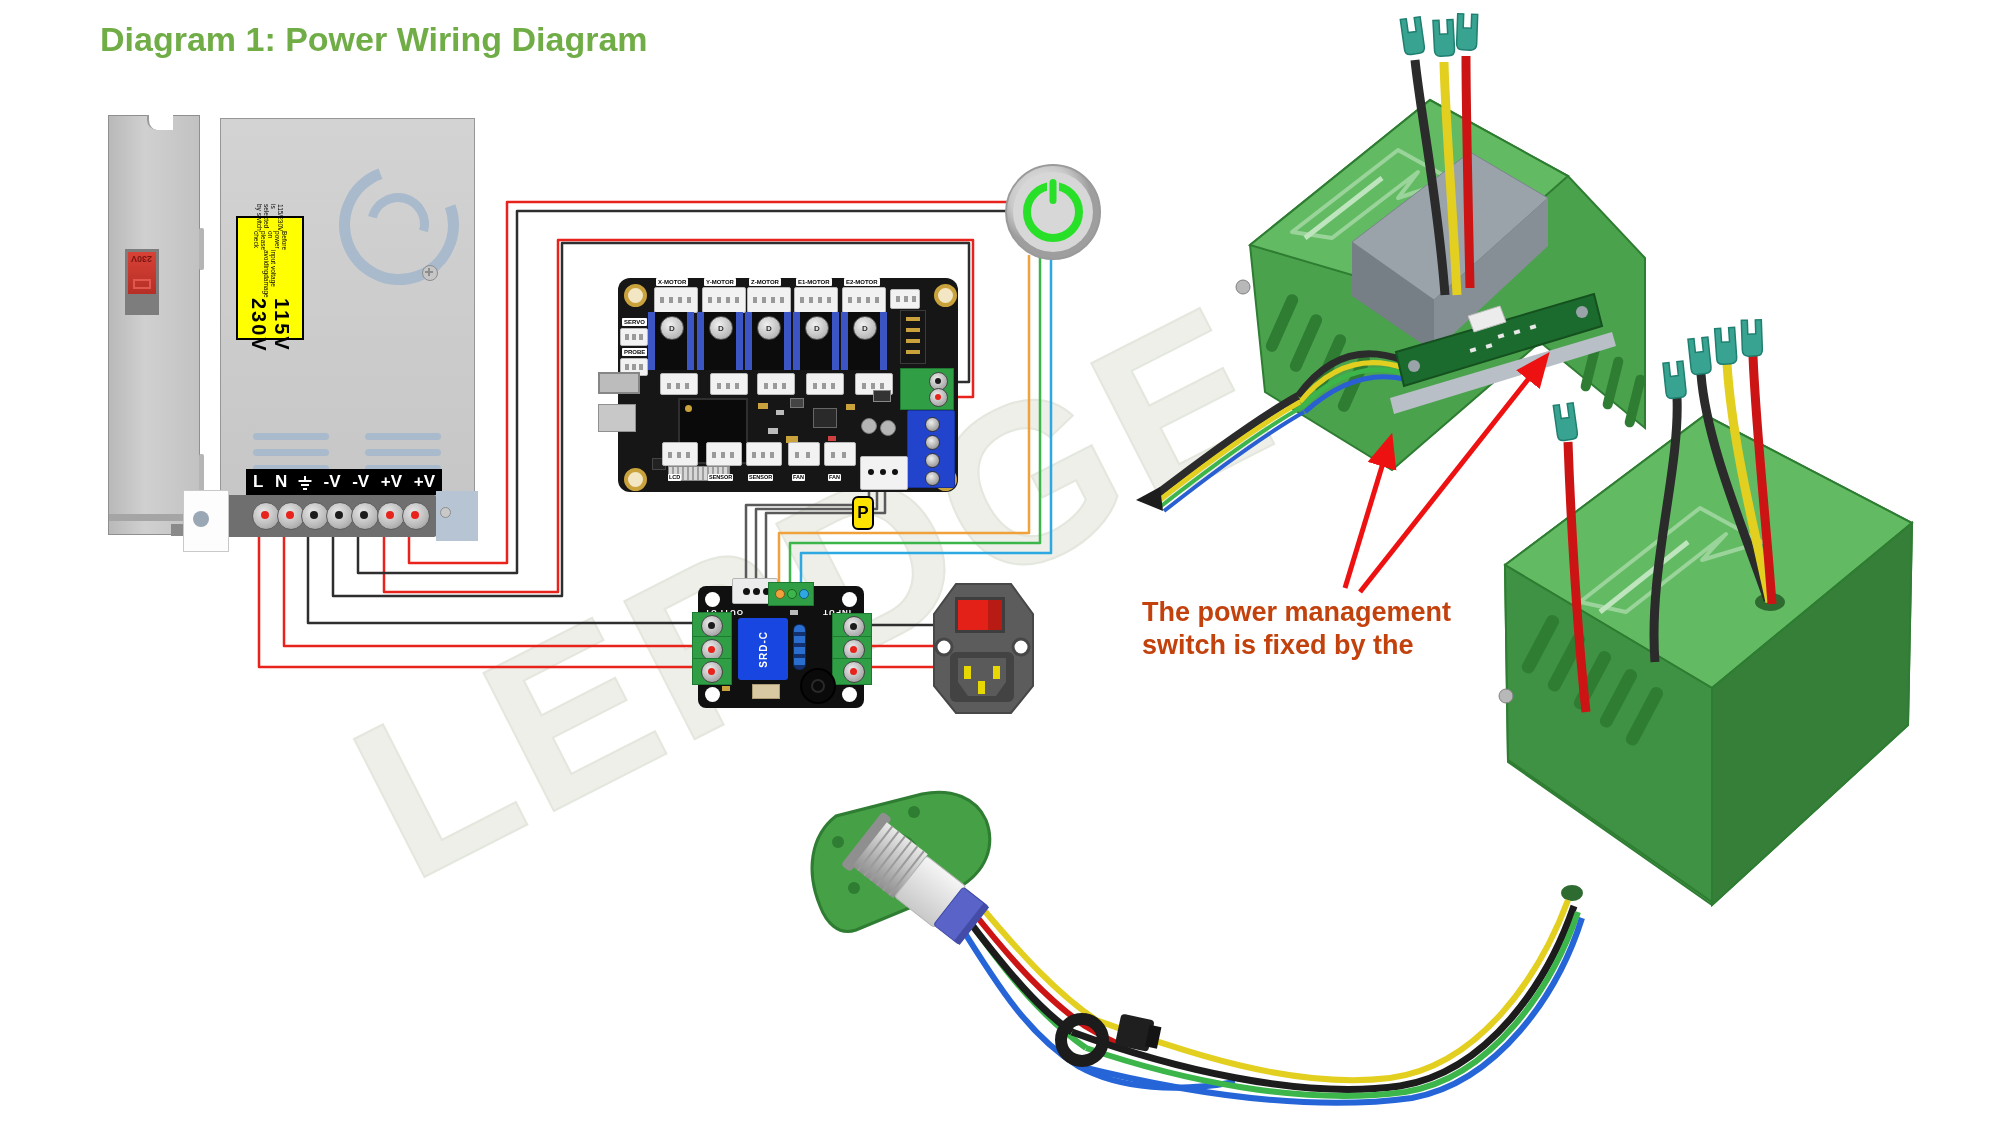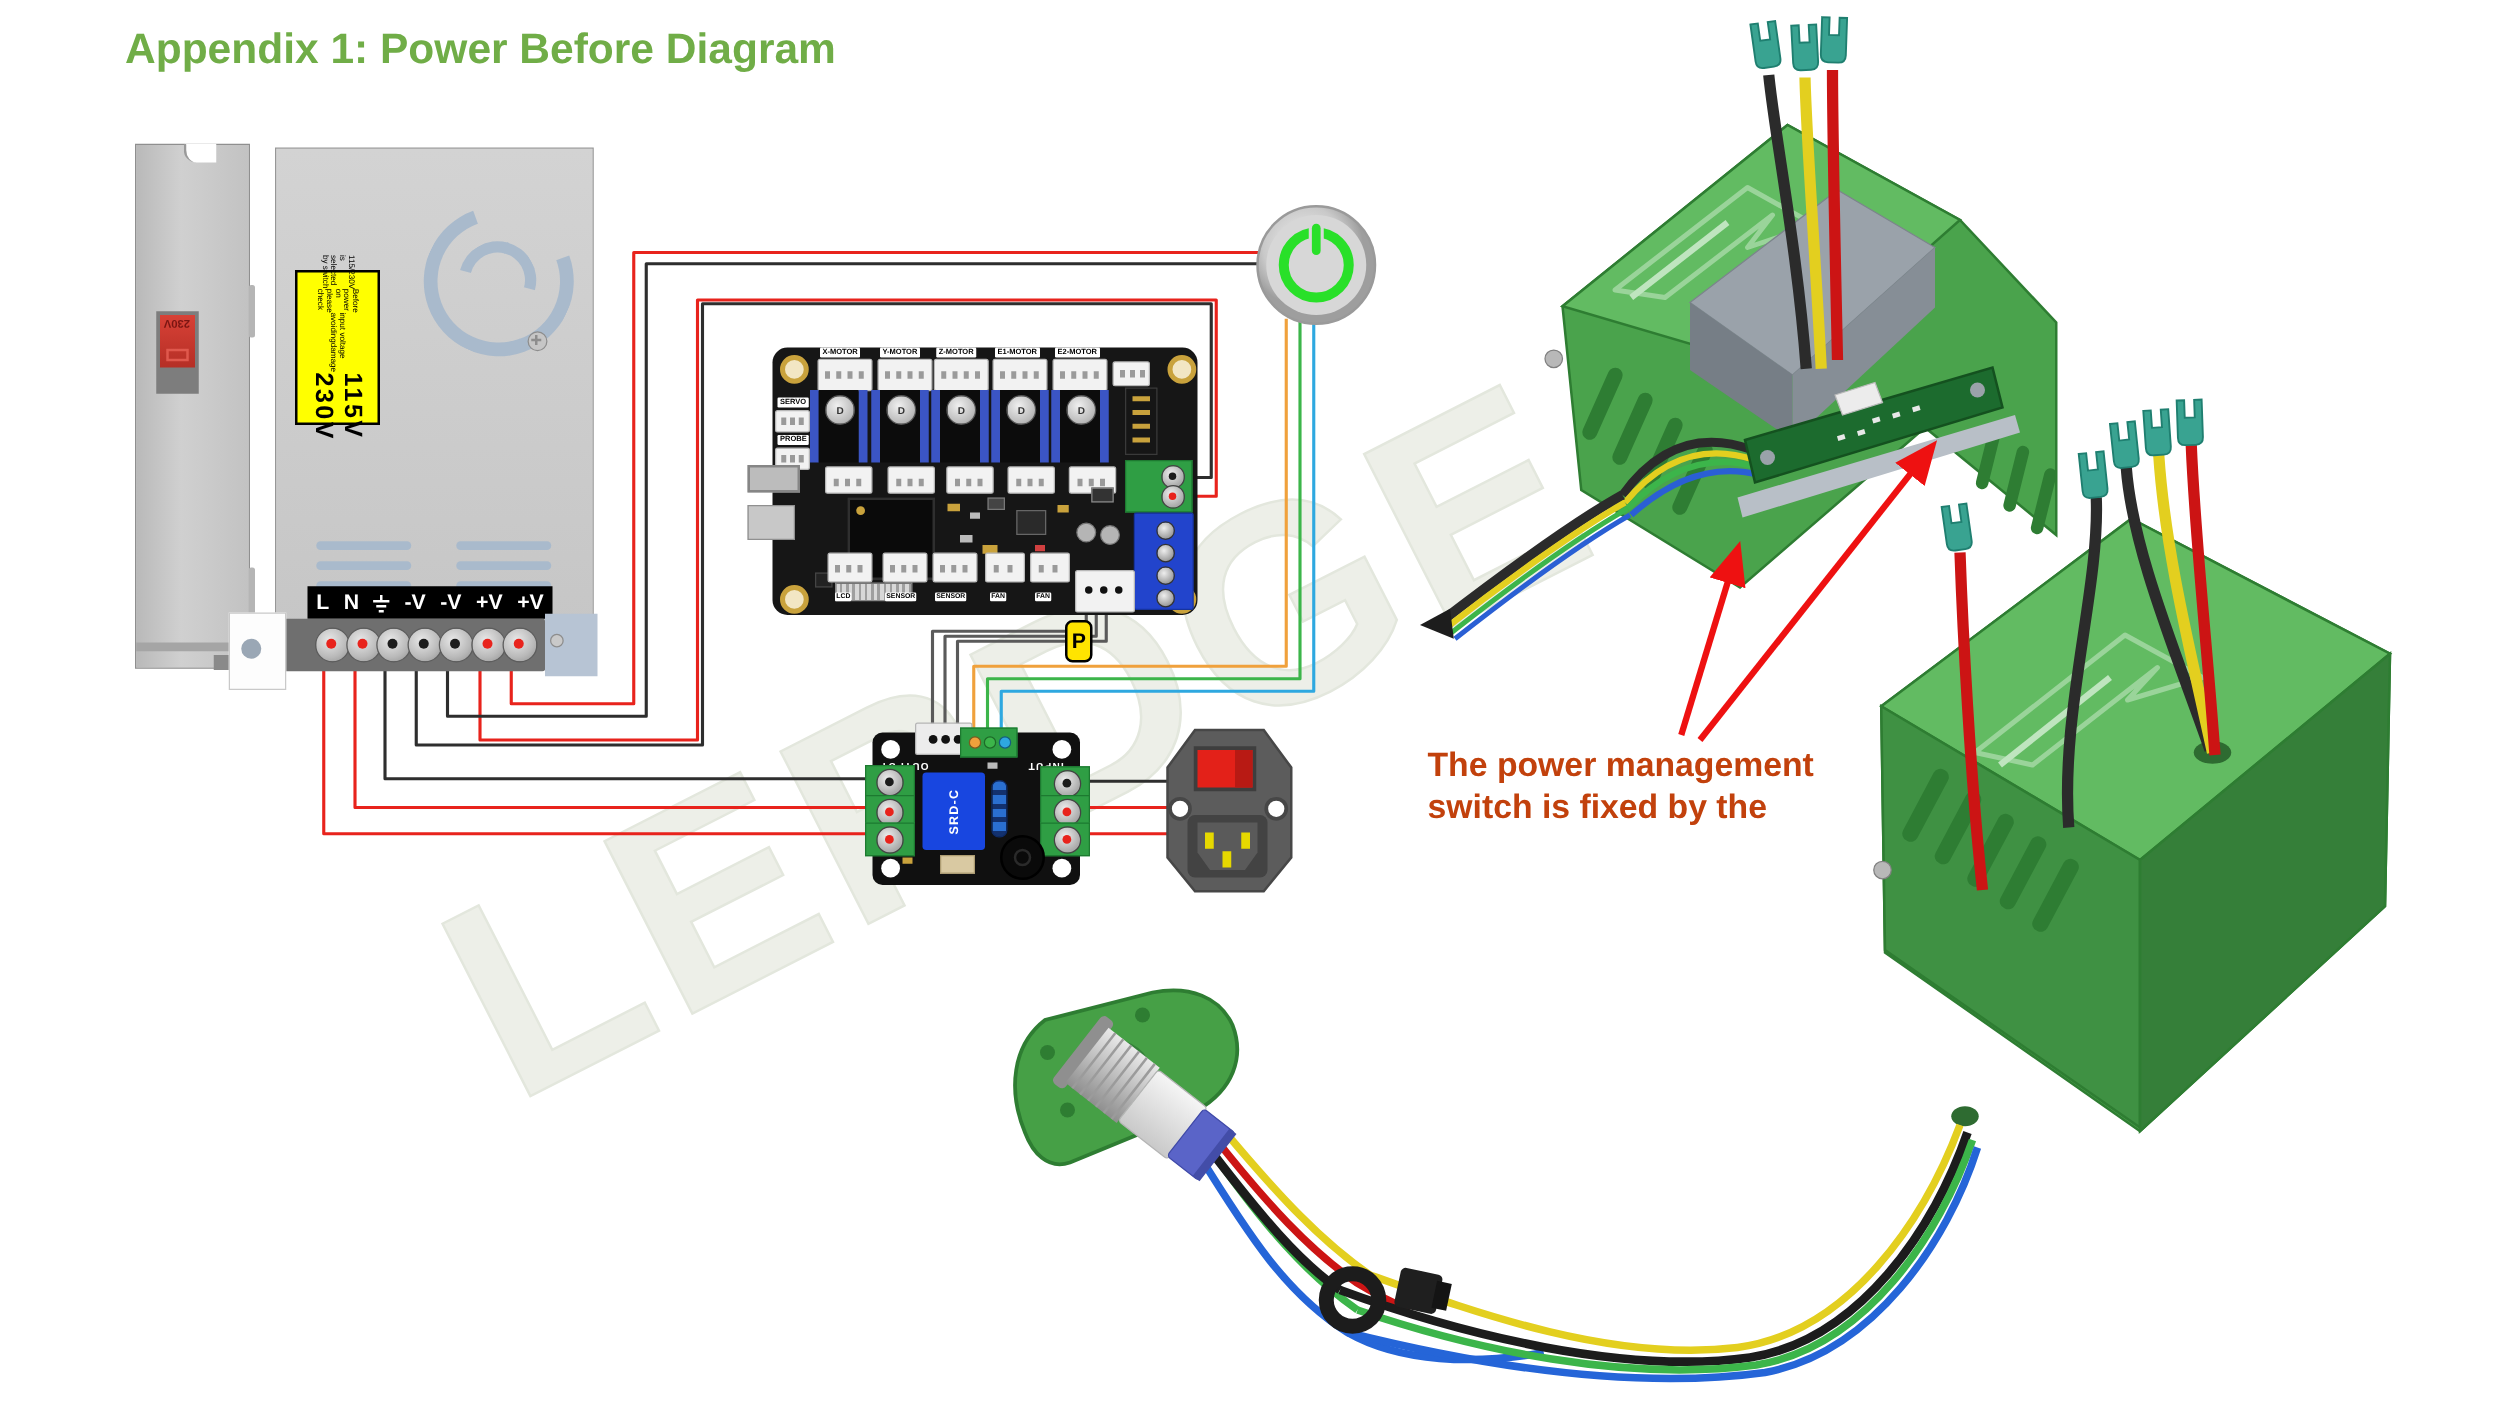--- a/index.html
+++ b/index.html
@@ -292,21 +292,21 @@
     <circle cx="1053" cy="212" r="47" fill="url(#btnGrad)" stroke="#9a9a9a" stroke-width="2"></circle>
     <circle cx="1053" cy="212" r="40" fill="#d7d7d7"></circle>
     <g>
       <circle cx="1053" cy="212" r="26" fill="none" stroke="#29e029" stroke-width="8"></circle>
       <rect x="1047" y="178" width="12" height="18" fill="#d7d7d7"></rect>
       <rect x="1049.5" y="179" width="7" height="25" rx="3.5" fill="#29e029"></rect>
     </g>
   </g>
 </svg>
 
-<div id="title" class="comp">Appendix 1: Power Before Diagram</div>
+<div id="title" class="comp">Diagram 1: Power Wiring Diagram</div>
 
 <div id="psuside" class="comp">
   <div class="abs" style="left:38px;top:-1px;width:26px;height:15px;background:#fff;border-left:2px solid #9a9a9a;border-radius:0 0 0 10px;"></div>
   <div class="abs" style="left:16px;top:133px;width:34px;height:66px;background:#7d7d7d;">
     <div class="abs" style="left:3px;top:3px;width:28px;height:42px;background:linear-gradient(#d84136,#b52f26);
                 display:flex;align-items:flex-start;justify-content:center;">
       <span class="rot180" style="font-size:9px;font-weight:bold;color:#7a1512;margin-top:2px;">230V</span>
     </div>
     <div class="abs" style="left:8px;top:30px;width:18px;height:10px;border:2px solid #e0584d;"></div>
   </div>

